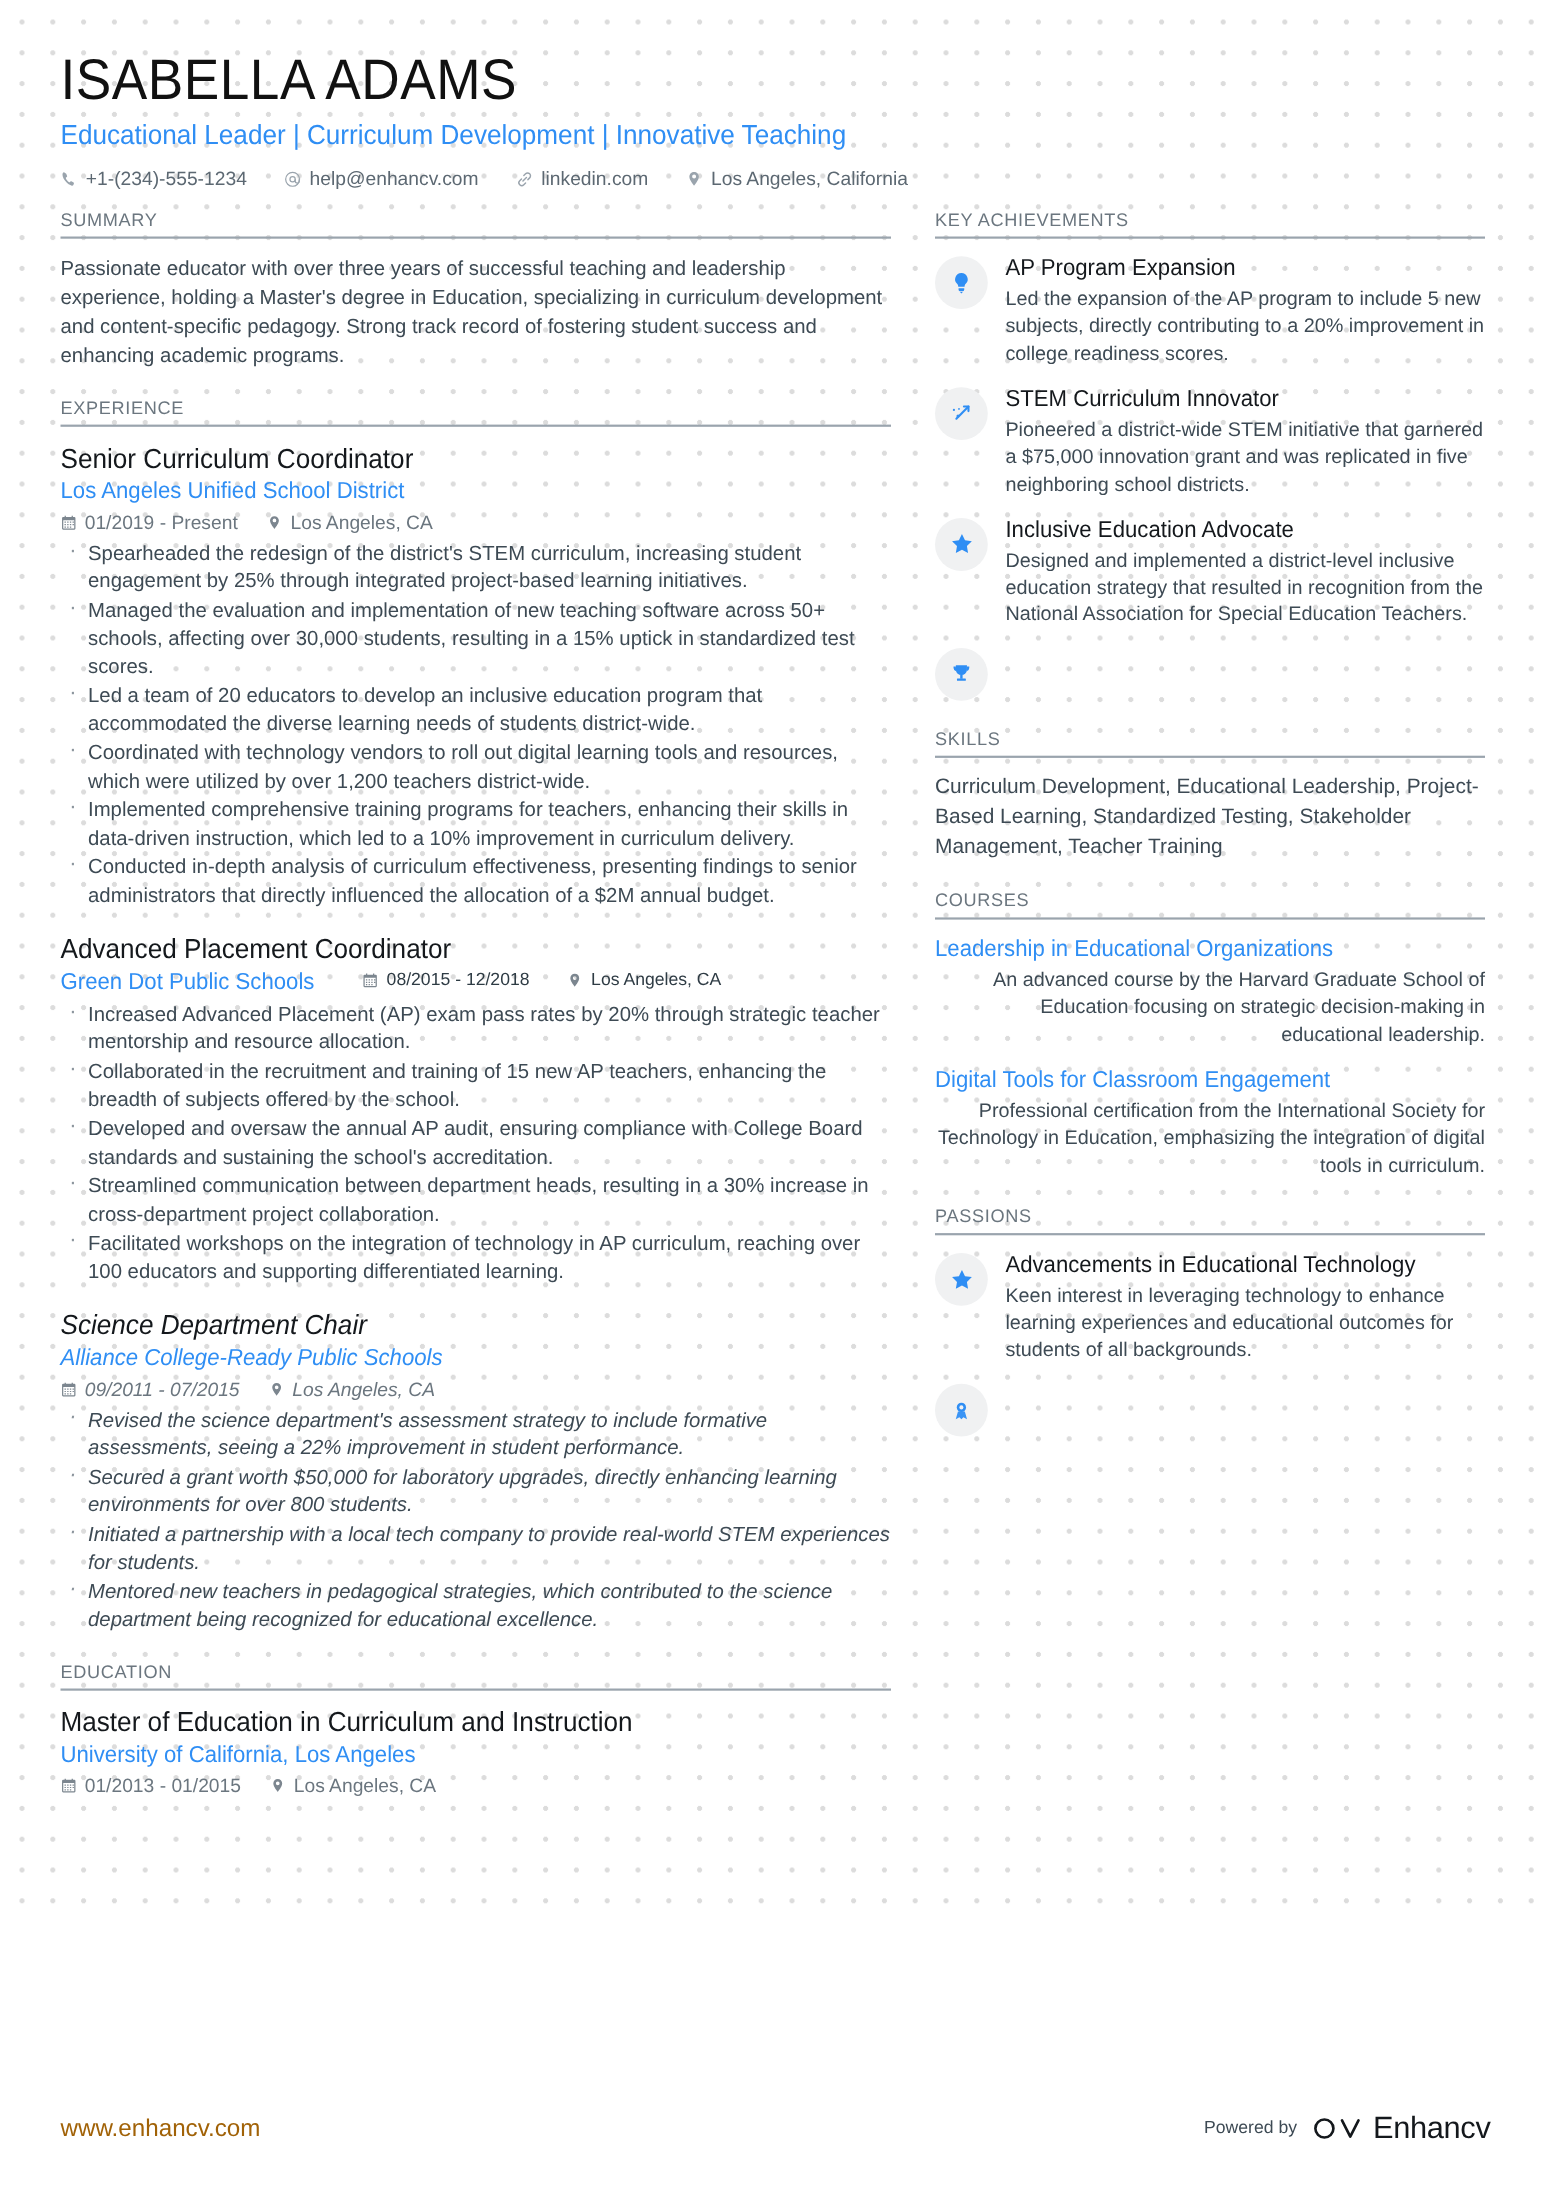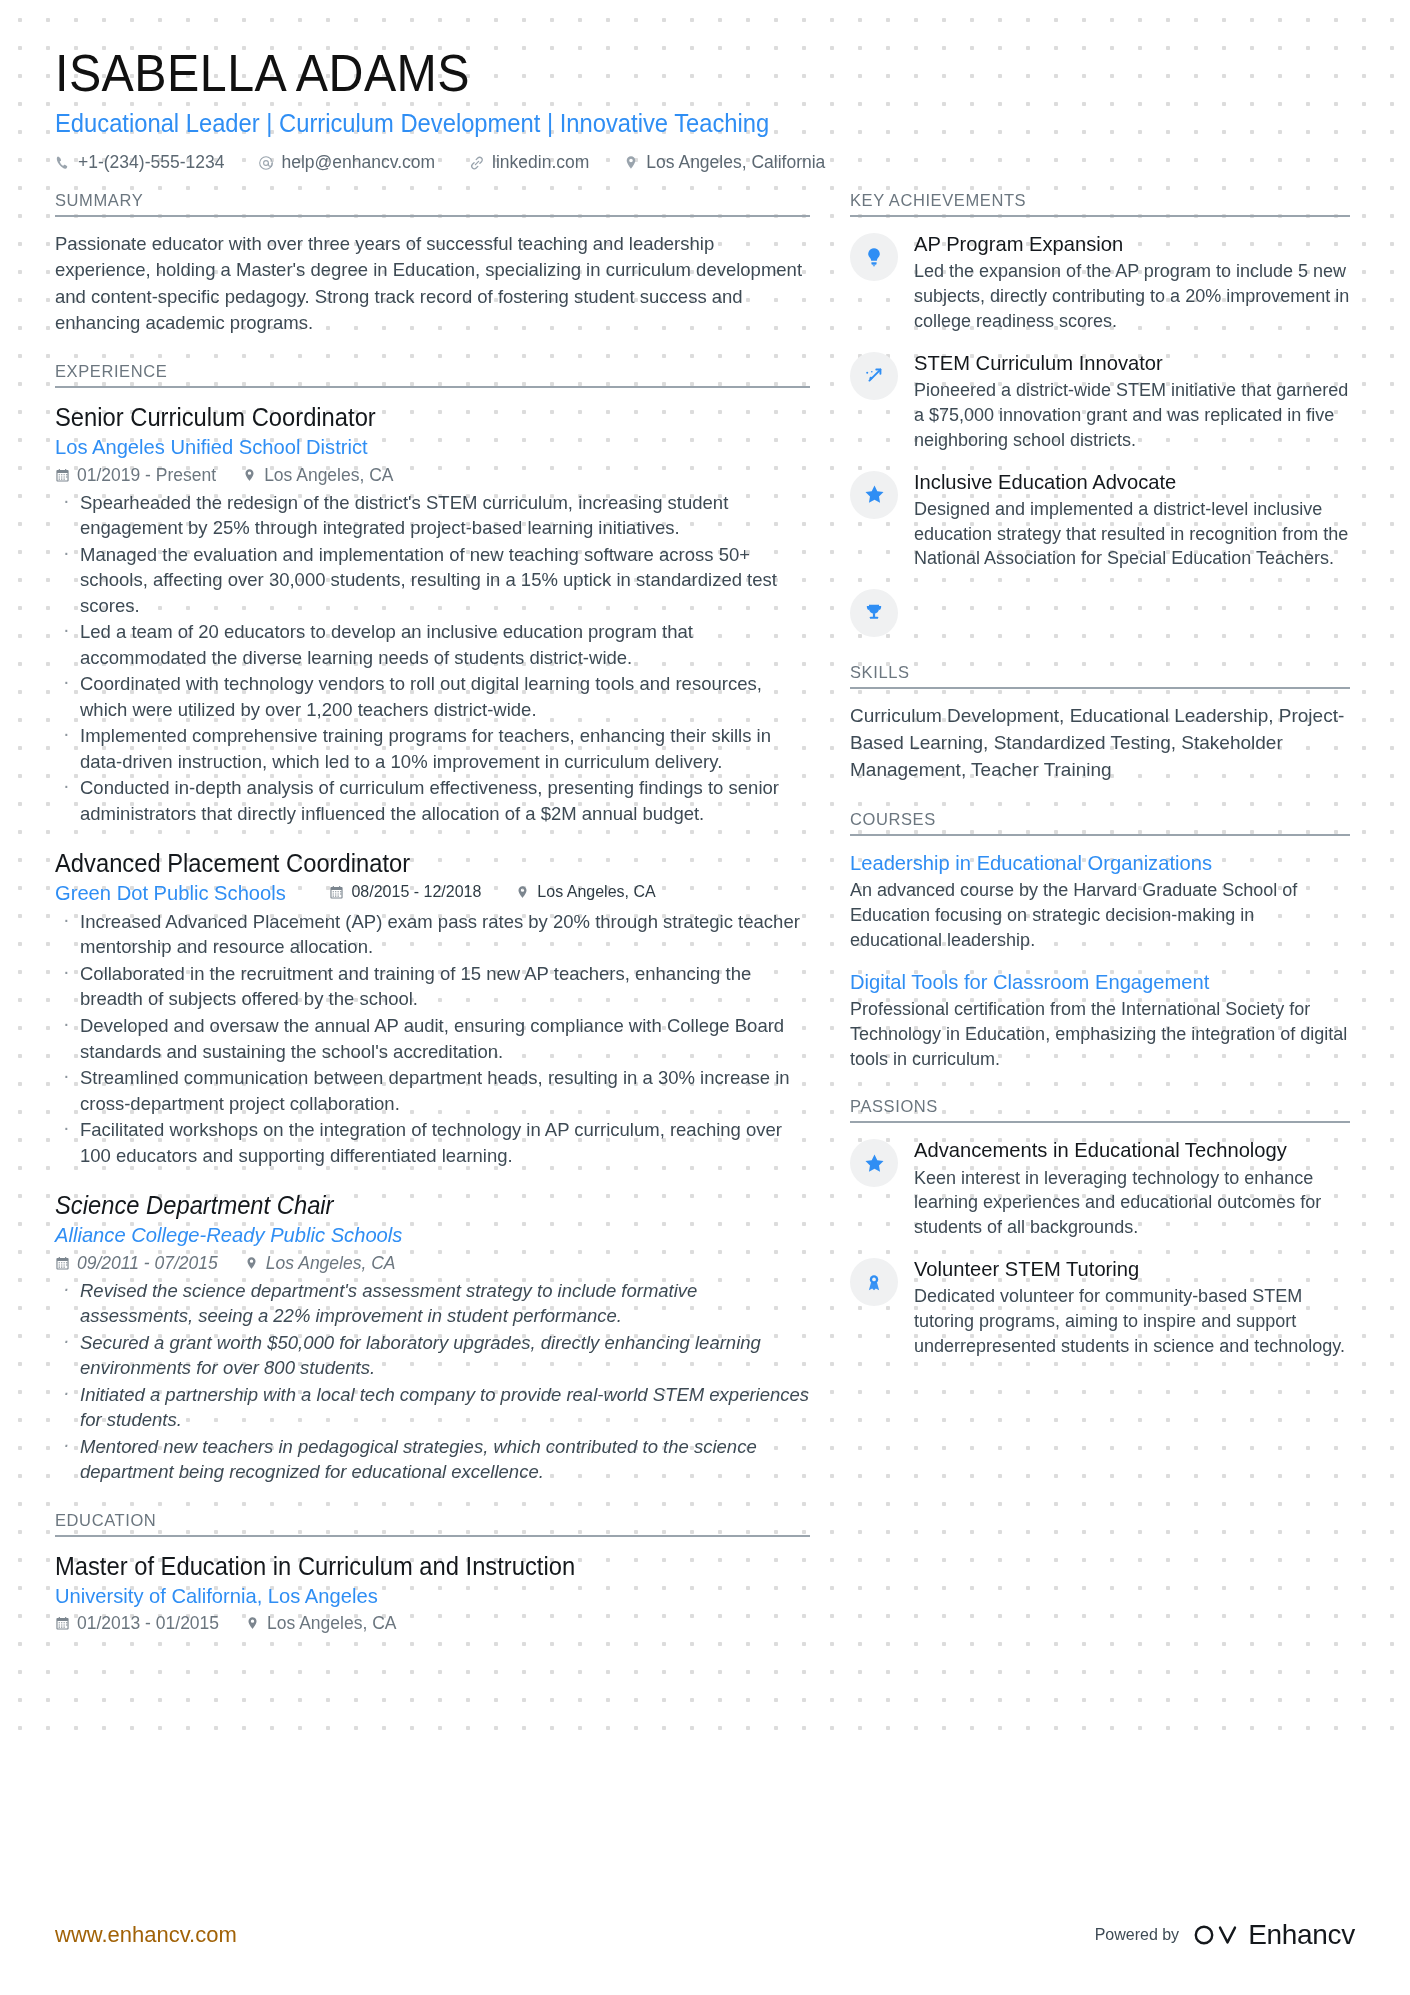--- a/index.html
+++ b/index.html
@@ -158,21 +158,21 @@
   .course { margin-bottom:16px; }
   .course:last-child { margin-bottom:2px; }
   .course-title {
     font-size:21px;
     color:#2f8ef4;
     line-height:1.2;
     margin-bottom:3px;
     transform:scaleX(0.96);
     transform-origin:left center;
   }
-  .course-desc { font-size:18px; line-height:1.38; color:#3d4a54; }
+  .course-desc { font-size:18px; line-height:1.38; color:#3d4a54;text-align:right; }
 
   
   .edu-degree {
     font-size:25px;
     color:#14181c;
     line-height:1.25;
     transform:scaleX(0.95);
     transform-origin:left center;
   }
   .edu-school {
@@ -488,24 +488,20 @@
           </div>
         </div>
 
         <div class="ach-item">
           <div class="ach-badge">
             <svg width="22" height="22" viewBox="0 0 24 24" fill="currentColor">
                 <circle cx="12" cy="9.2" r="4.6"></circle>
                 <circle cx="12" cy="9.2" r="2" fill="#f0f1f2"></circle>
                 <path d="M8.6 13.2 6.4 21l3.6-2 2 2 2-2 3.6 2-2.2-7.8z" opacity="0.95"></path>
               </svg>
-          </div>
-          <div class="ach-body">
-            <div class="ach-title">Volunteer STEM Tutoring</div>
-            <div class="ach-desc">Dedicated volunteer for community-based STEM tutoring programs, aiming to inspire and support underrepresented students in science and technology.</div>
           </div>
         </div>
 
       </div>
 
     </div>
   </div>
 
   <div class="footer">
     <div class="footer-url">www.enhancv.com</div>

